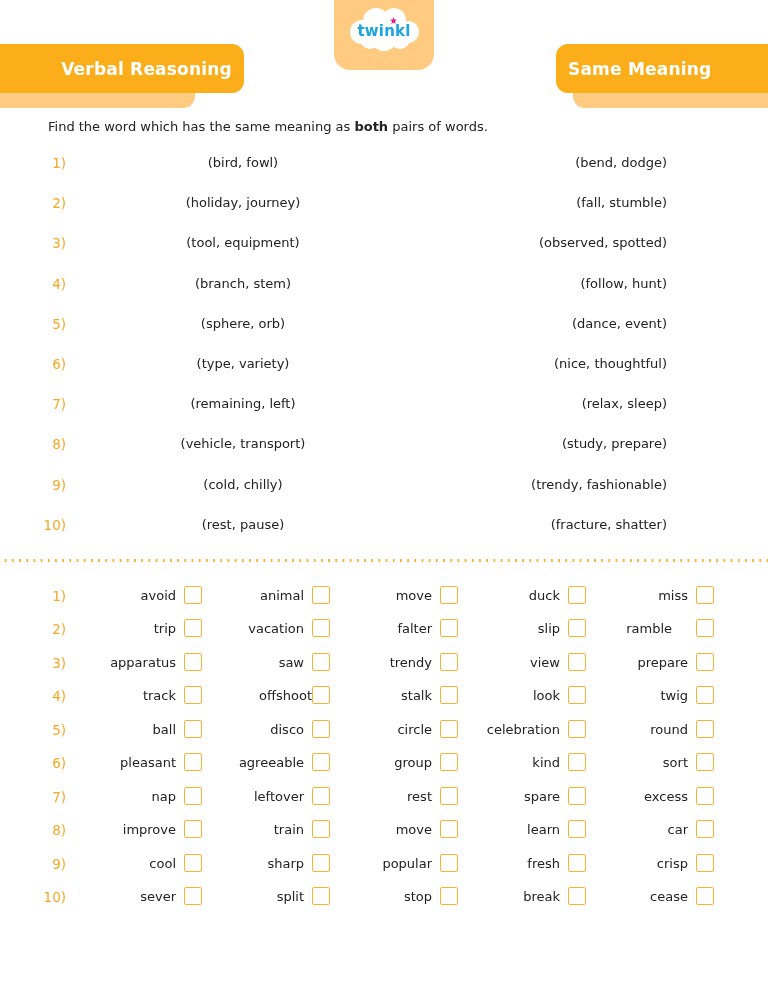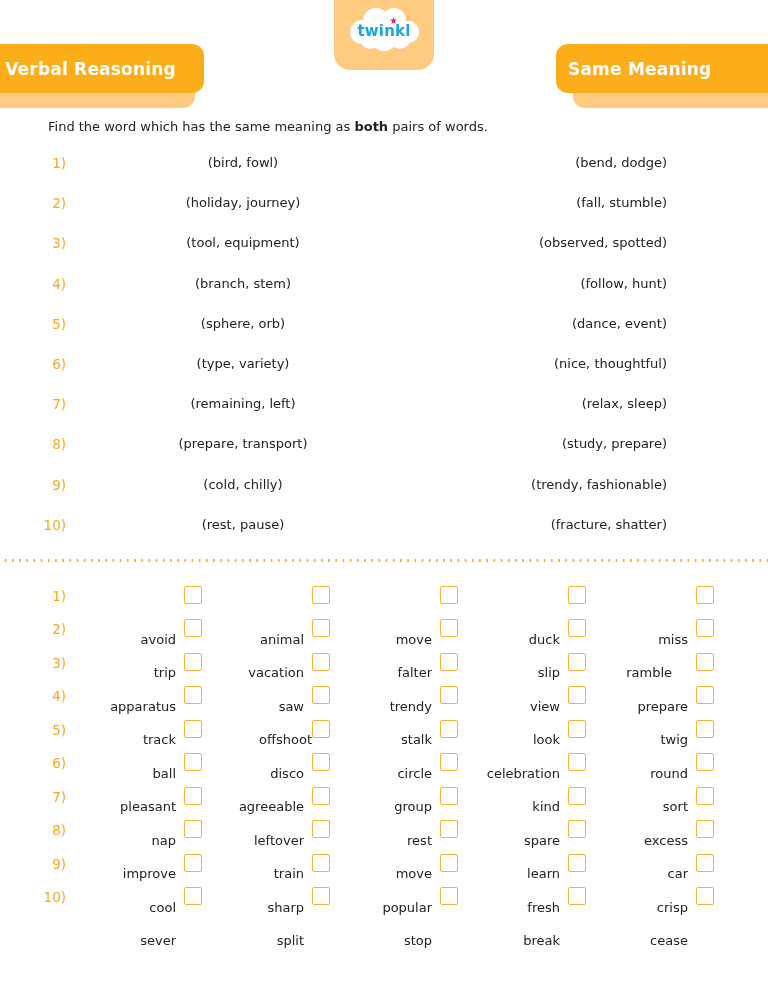--- a/index.html
+++ b/index.html
@@ -16,23 +16,23 @@
     font-family: "DejaVu Sans", sans-serif; font-weight: bold; font-size: 15px;
     color: #1aa5df; letter-spacing: 0.2px;
   }
   .logo-star { position: absolute; left: 56px; top: 17px; width: 7px; height: 7px; }
 
   .banner-left-shadow {
     position: absolute; left: 0; top: 80px; width: 195px; height: 28px;
     background: #fecb80; border-radius: 0 0 12px 0;
   }
   .banner-left {
-    position: absolute; left: 0; top: 44px; width: 204px; height: 49px;
+    position: absolute; left: 0; top: 44px; width: 244px; height: 49px;
     background: #fbae1a; border-radius: 0 12px 12px 0;
-    display: flex; align-items: center; justify-content: flex-end; padding-right: 28px;
+    display: flex; align-items: center; justify-content: flex-end; padding-right: 12px;
   }
   .banner-right-shadow {
     position: absolute; left: 573px; top: 80px; width: 195px; height: 28px;
     background: #fecb80; border-radius: 0 0 0 12px;
   }
   .banner-right {
     position: absolute; left: 556px; top: 44px; width: 212px; height: 49px;
     background: #fbae1a; border-radius: 12px 0 0 12px;
     display: flex; align-items: center; padding-left: 12px;
   }
@@ -49,21 +49,21 @@
   .q-pair-b { position: absolute; left: 467px; width: 200px; text-align: right; }
 
   .divider {
     position: absolute; left: 0; top: 559px; width: 768px; height: 3px;
     background-image: radial-gradient(circle, #f9b233 1.1px, transparent 1.3px);
     background-size: 7.2px 3px; background-repeat: repeat-x; background-position: 2px 0;
   }
 
   .a-row { position: absolute; left: 0; width: 768px; height: 20px; font-size: 13px; }
   .a-num { position: absolute; left: 0; width: 66px; text-align: right; color: #f7a823; font-size: 13.5px; top: 1px; }
-  .opt-word { position: absolute; width: 120px; text-align: right; top: 1px; margin-top: 44px; }
+  .opt-word { position: absolute; width: 120px; text-align: right; top: 1px; }
   .opt-box {
     position: absolute; top: -1px; width: 18px; height: 18px;
     border: 1.6px solid #f9b233; border-radius: 2px; background: #fff;
   }
 </style>
 </head>
 <body>
 
 <div class="logo-tab">
   <svg class="cloud" viewBox="0 0 72 46">
@@ -126,21 +126,21 @@
       <span class="q-pair-a">(type, variety)</span>
       <span class="q-pair-b">(nice, thoughtful)</span>
     </div>
     <div class="q-row" style="top: 396.2px;">
       <span class="q-num">7)</span>
       <span class="q-pair-a">(remaining, left)</span>
       <span class="q-pair-b">(relax, sleep)</span>
     </div>
     <div class="q-row" style="top: 436.4px;">
       <span class="q-num">8)</span>
-      <span class="q-pair-a">(prepare, transport)</span>
+      <span class="q-pair-a">(vehicle, transport)</span>
       <span class="q-pair-b">(study, prepare)</span>
     </div>
     <div class="q-row" style="top: 476.6px;">
       <span class="q-num">9)</span>
       <span class="q-pair-a">(cold, chilly)</span>
       <span class="q-pair-b">(trendy, fashionable)</span>
     </div>
     <div class="q-row" style="top: 516.8px;">
       <span class="q-num">10)</span>
       <span class="q-pair-a">(rest, pause)</span>

